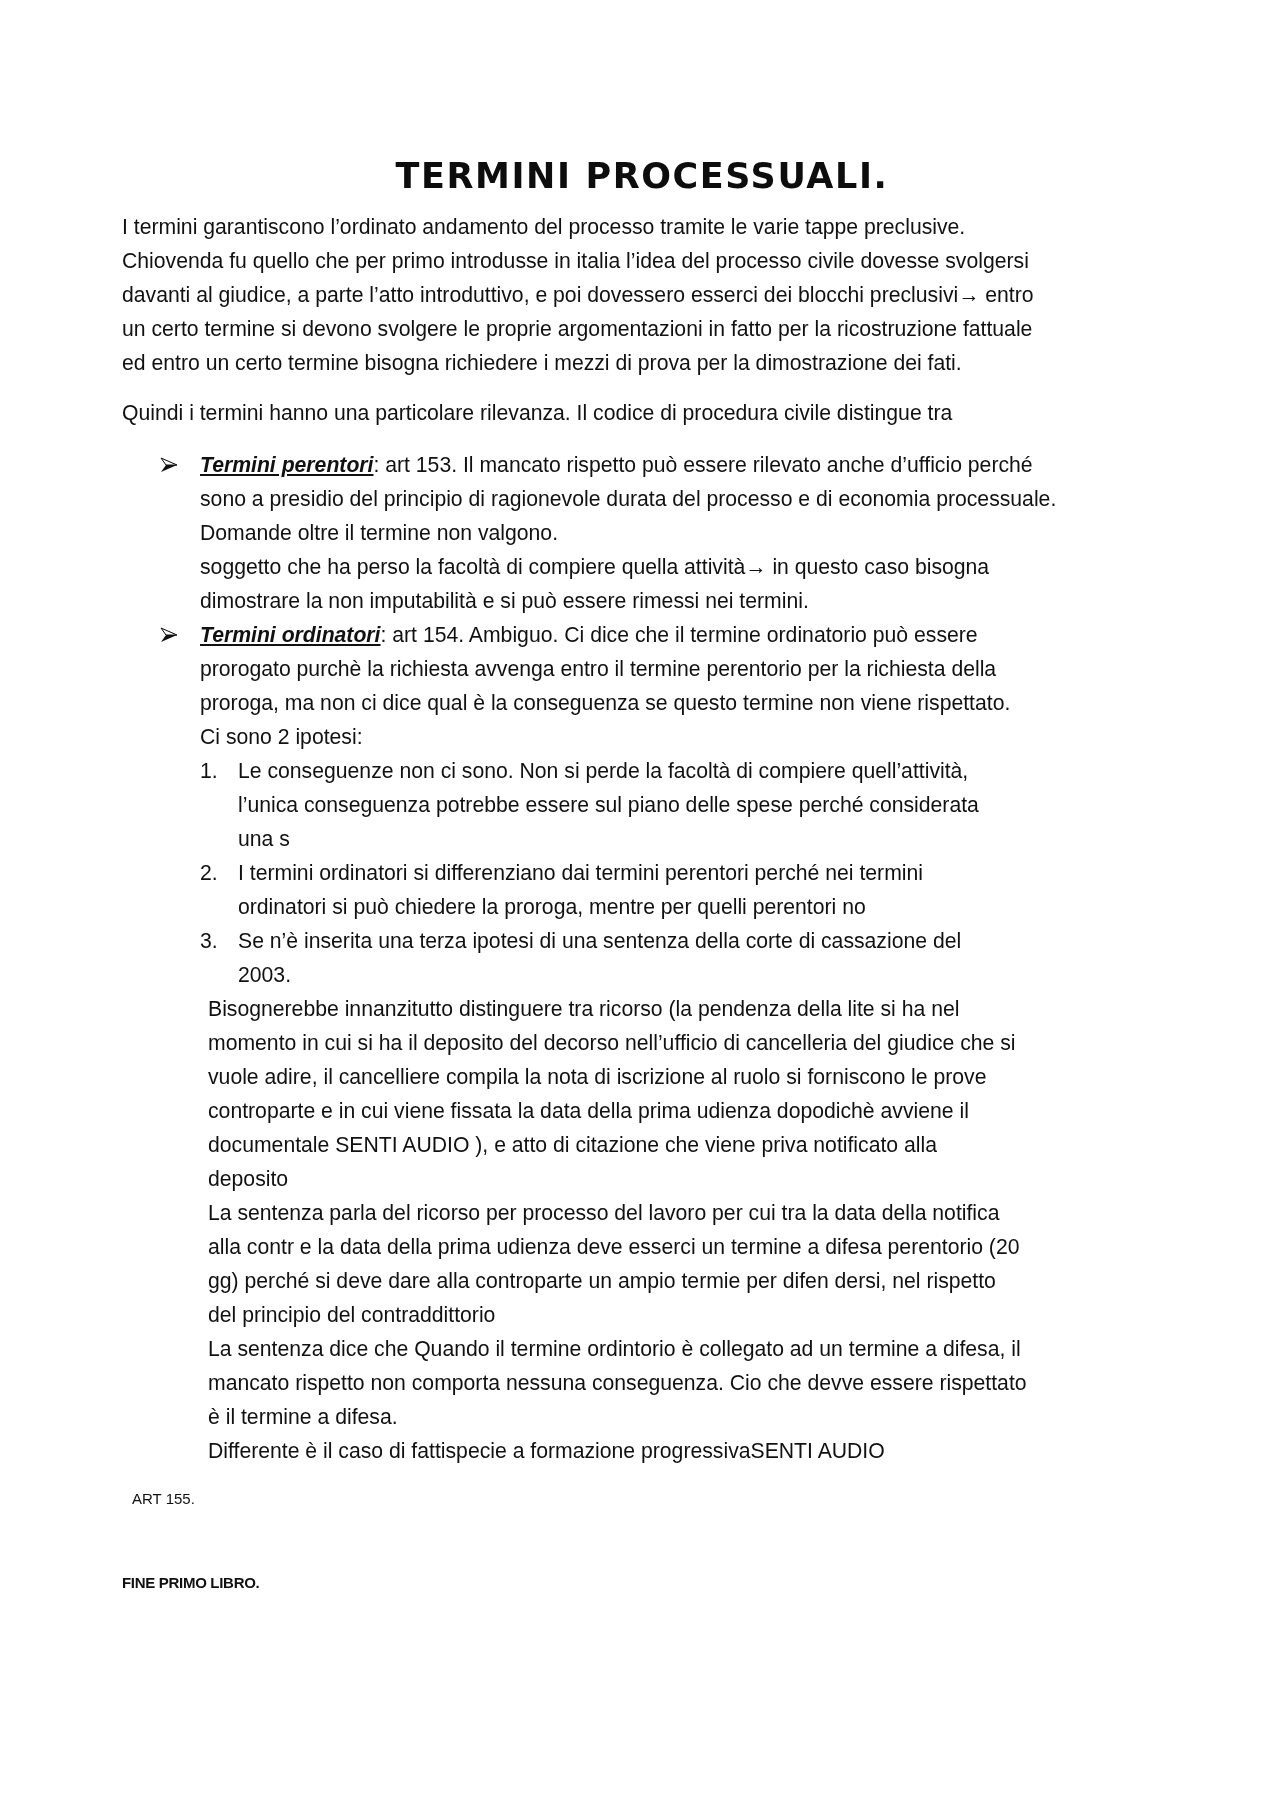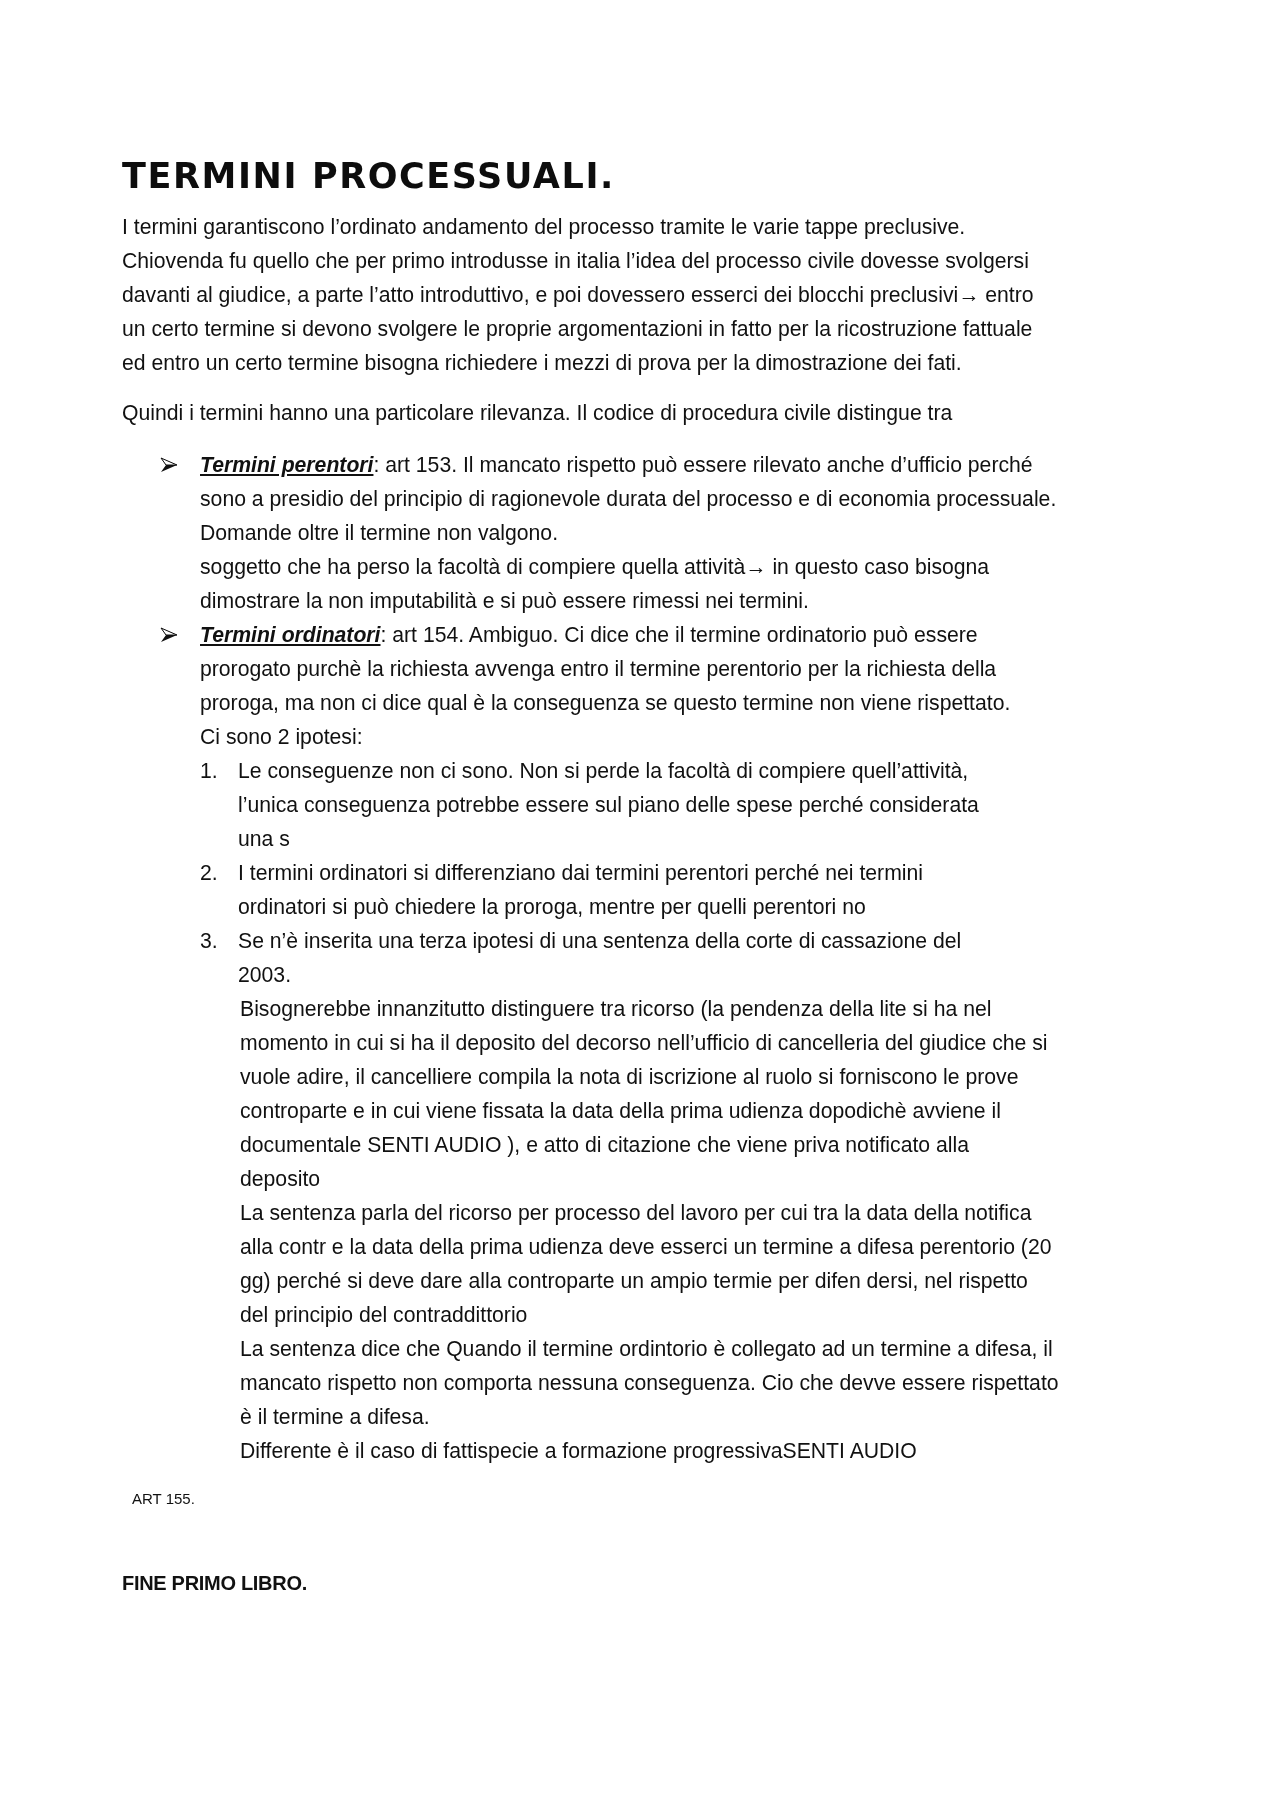--- a/index.html
+++ b/index.html
@@ -24,20 +24,21 @@
       line-height: 34px;
     }
     .title {
       font-family: "DejaVu Sans", sans-serif;
       font-weight: bold;
       font-size: 35px;
       letter-spacing: 1.6px;
       line-height: 40px;
       margin: 6px 0 14px 0;
       color: #0d0d0d;
+      text-align: center;
     }
     .para {
       margin: 0 0 16px 0;
     }
     .line { display: block; white-space: nowrap; }
     .bullets {
       margin: 18px 0 0 0;
       padding: 0;
       list-style: none;
     }
@@ -79,21 +80,21 @@
       margin-left: 40px;
     }
     .art {
       margin-top: 14px;
       padding-left: 10px;
       font-size: 15px;
     }
     .fine {
       margin-top: 50px;
       font-weight: bold;
-      font-size: 20px;
+      font-size: 15px;
       letter-spacing: -0.3px;
     }
   </style>
 </head>
 <body>
 
 <div class="page">
 
   <h1 class="title">TERMINI PROCESSUALI.</h1>
 
@@ -151,21 +152,21 @@
       <span class="line">I termini ordinatori si differenziano dai termini perentori perché nei termini</span>
       <span class="line">ordinatori si può chiedere la proroga, mentre per quelli perentori no</span>
     </li>
     <li class="num-item">
       <span class="num-marker">3.</span>
       <span class="line">Se n’è inserita una terza ipotesi di una sentenza della corte di cassazione del</span>
       <span class="line">2003.</span>
     </li>
   </ol>
 
-  <div class="sub-block" style="margin-left:118px;">
+  <div class="sub-block" style="margin-left:86px;">
     <span class="line">Bisognerebbe innanzitutto distinguere tra ricorso (la pendenza della lite si ha nel</span>
     <span class="line">momento in cui si ha il deposito del decorso nell’ufficio di cancelleria del giudice che si</span>
     <span class="line">vuole adire, il cancelliere compila la nota di iscrizione al ruolo si forniscono le prove</span>
     <span class="line">controparte e in cui viene fissata la data della prima udienza dopodichè avviene il</span>
     <span class="line">documentale SENTI AUDIO ), e atto di citazione che viene priva notificato alla</span>
     <span class="line">deposito</span>
     <span class="line">La sentenza parla del ricorso per processo del lavoro per cui tra la data della notifica</span>
     <span class="line">alla contr e la data della prima udienza deve esserci un termine a difesa perentorio (20</span>
     <span class="line">gg) perché si deve dare alla controparte un ampio termie per difen dersi, nel rispetto</span>
     <span class="line">del principio del contraddittorio</span>

